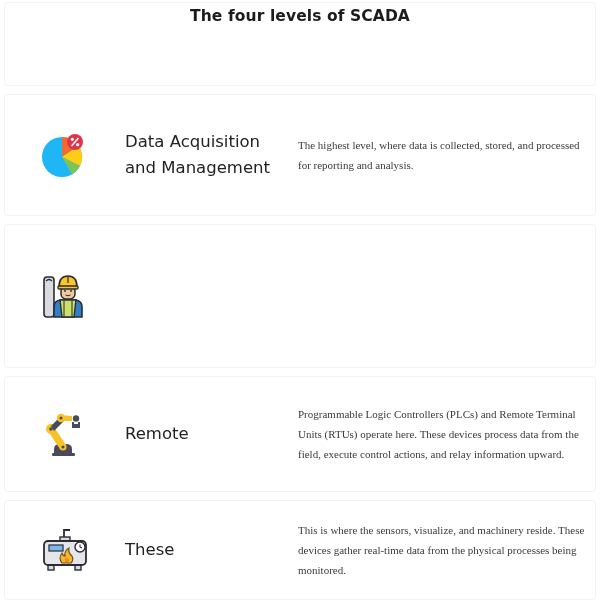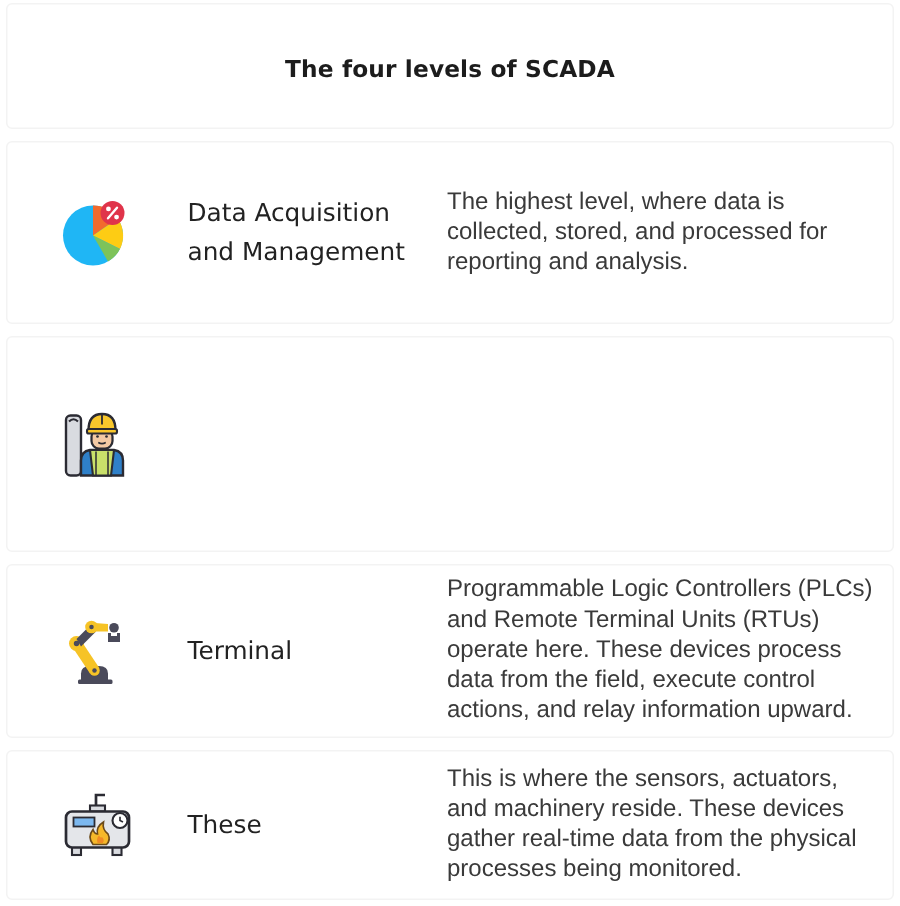--- a/index.html
+++ b/index.html
@@ -21,21 +21,21 @@
       width: 592px;
       border: 1px solid #f3f3f3;
       border-radius: 4px;
       background: #fff;
       box-sizing: border-box;
     }
     .header-card {
       top: 2px;
       height: 84px;
       display: flex;
-      align-items: center;
+      align-items: flex-start;
       justify-content: center;
     }
     .page-title {
       font-family: "DejaVu Sans", sans-serif;
       font-weight: bold;
       font-size: 15.5px;
       color: #1c1c1c;
       letter-spacing: 0.1px;
       margin-top: 4px;
     }
@@ -61,22 +61,22 @@
       font-family: "DejaVu Sans", sans-serif;
       font-weight: normal;
       font-size: 16.5px;
       line-height: 26.5px;
       color: #222;
       padding-left: 10px;
       box-sizing: border-box;
     }
     .level-desc {
       flex: 1;
-      font-family: Liberation Sans, sans-serif;
-      font-size: 16px;
+      font-family: Liberation Serif, serif;
+      font-size: 11px;
       line-height: 20.2px;
       color: #3a3a3a;
       padding-left: 13px;
       padding-right: 8px;
       box-sizing: border-box;
     }
     .r1 { top: 94px; height: 122px; }
     .r2 { top: 224px; height: 144px; }
     .r3 { top: 376px; height: 116px; }
     .r4 { top: 500px; height: 100px; }
@@ -146,21 +146,21 @@
       <path d="M11 17 L20 8 L24 12 L14 22 Z" fill="#4a4a5a"></path>
 
       <path d="M19 6 L32 7 L32 12 L20 12 Z" fill="#f6c326"></path>
       <circle cx="21" cy="9" r="4.2" fill="#f6c326"></circle>
       <circle cx="21" cy="9" r="1.5" fill="#4a4a5a"></circle>
 
       <circle cx="36" cy="9.5" r="3.2" fill="#4a4a5a"></circle>
       <path d="M33 13 L33 18 L35 18 L35 15 M39 13 L39 18 L37 18 L37 15" fill="none" stroke="#4a4a5a" stroke-width="2"></path>
     </svg>
   </div>
-  <div class="level-name">Terminal</div>
+  <div class="level-name">Remote</div>
   <div class="level-desc">Programmable Logic Controllers (PLCs) and Remote Terminal Units (RTUs) operate here. These devices process data from the field, execute control actions, and relay information upward.</div>
 </div>
 
 <div class="card row r4">
   <div class="icon-cell">
     <svg viewBox="0 0 50 50">
 
       <path d="M24 13 L24 5 L30 5" fill="none" stroke="#2b2b33" stroke-width="1.8"></path>
       <rect x="20" y="12" width="10" height="4" fill="#d9dbe0" stroke="#2b2b33" stroke-width="1.4"></rect>
 
@@ -172,14 +172,14 @@
       <rect x="9" y="20" width="14" height="6" fill="#7cb8ef" stroke="#2b2b33" stroke-width="1.2"></rect>
 
       <circle cx="40" cy="22" r="5" fill="#fff" stroke="#2b2b33" stroke-width="1.4"></circle>
       <path d="M40 19.5 L40 22 L42 23" fill="none" stroke="#2b2b33" stroke-width="1.1"></path>
 
       <path d="M22 38 Q18 33 22 28 Q23 31 25 31 Q24 26 29 23 Q28 28 32 31 Q34 35 31 38 Z" fill="#f5b82a" stroke="#6b4a1a" stroke-width="1.1"></path>
       <path d="M25 37 Q24 34 26 32 Q27 34 28 33 Q30 35 28.5 37 Z" fill="#f08a24"></path>
     </svg>
   </div>
   <div class="level-name">These</div>
-  <div class="level-desc">This is where the sensors, actuators, and machinery reside. These devices gather real-time data from the physical processes being monitored.</div>
+  <div class="level-desc">This is where the sensors, visualize, and machinery reside. These devices gather real-time data from the physical processes being monitored.</div>
 </div>
 
 </body></html>

